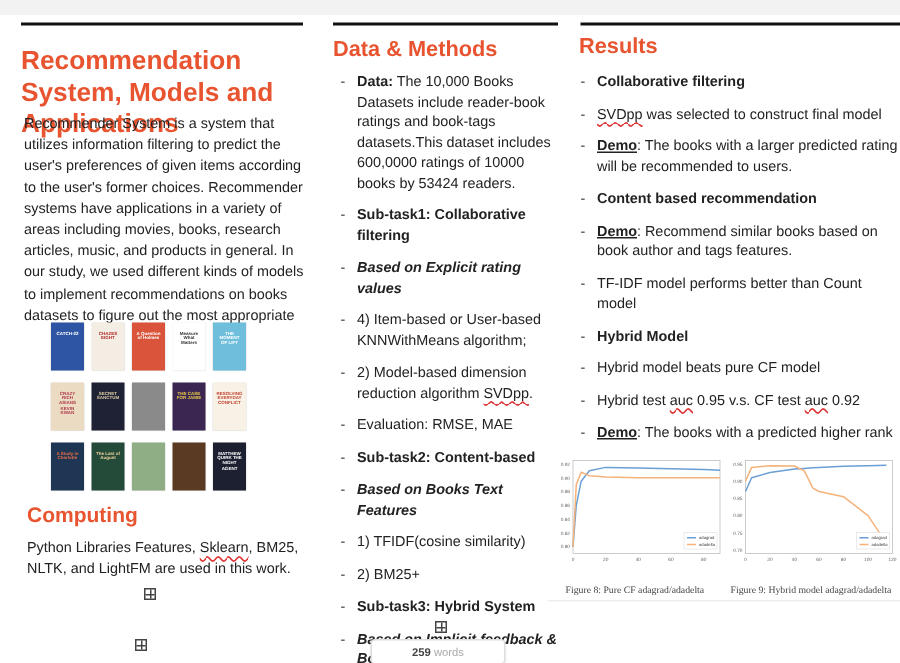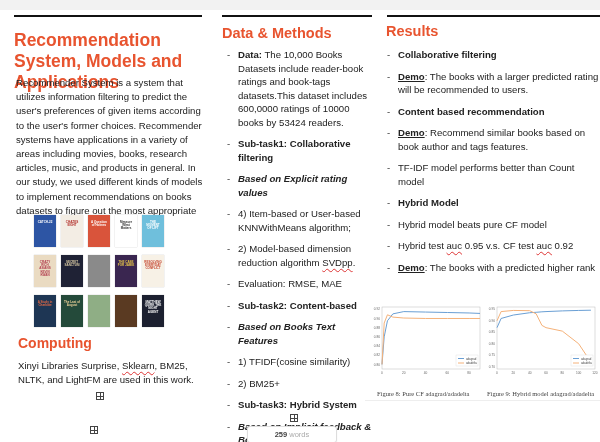--- a/index.html
+++ b/index.html
@@ -104,21 +104,21 @@
       </div>
       <div class="book" style="background: rgb(90, 58, 34);">
         <span style="color: rgb(226, 165, 69); top: 6px;"></span>
       </div>
       <div class="book" style="background: rgb(28, 32, 48);">
         <span style="color: rgb(255, 255, 255); top: 6px;">MATTHEW QUIRK THE NIGHT AGENT</span>
       </div>
     </div>
 
   <h2 class="sec-title-small computing-title">Computing</h2>
-  <p class="computing-text"><span>Xinyi Libraries Surprise, </span><span class="squiggle">Sklearn</span><span>, BM25, NLTK, and LightFM are used in this work.</span></p>
+  <p class="computing-text"><span>Python Libraries Features, </span><span class="squiggle">Sklearn</span><span>, BM25, NLTK, and LightFM are used in this work.</span></p>
   <div class="plusbox" style="top:382px; left:96px;"></div>
   <div class="plusbox" style="top:416px; left:90px;"></div>
 
   <h2 class="mid-title">Data &amp; Methods</h2>
   <ul class="list mid-list" id="mid-list">
       <li><span class="b">Data:</span><span> The 10,000 Books Datasets include reader-book ratings and book-tags datasets.This dataset includes 600,0000 ratings of 10000 books by 53424 readers.</span></li>
       <li><span class="b">Sub-task1: Collaborative filtering</span></li>
       <li><span class="bi">Based on Explicit rating values</span></li>
       <li><span>4) Item-based or User-based KNNWithMeans algorithm;</span></li>
       <li><span>2) Model-based dimension reduction algorithm </span><span class="squiggle">SVDpp</span><span>.</span></li>
@@ -129,20 +129,21 @@
       <li><span>2) BM25+</span></li>
       <li><span class="b">Sub-task3: Hybrid System</span></li>
       <li><span class="bi">Based on Implicit feedback &amp; Books features</span></li>
     </ul>
   <div class="plusbox" style="top:404px; left:290px;"></div>
   <div class="wordcount"><b>259</b><span> words</span></div>
 
   <h2 class="sec-title-small" style="top:13px; left:386px; font-size:14.5px;">Results</h2>
   <ul class="list res-list" id="res-list">
       <li><span class="b">Collaborative filtering</span></li>
+      <li><span class="squiggle">SVDpp</span><span> was selected to construct final model</span></li>
       <li><span class="b u">Demo</span><span>: The books with a larger predicted rating will be recommended to users.</span></li>
       <li><span class="b">Content based recommendation</span></li>
       <li><span class="b u">Demo</span><span>: Recommend similar books based on book author and tags features.</span></li>
       <li><span>TF-IDF model performs better than Count model</span></li>
       <li><span class="b">Hybrid Model</span></li>
       <li><span>Hybrid model beats pure CF model</span></li>
       <li><span>Hybrid test </span><span class="squiggle">auc</span><span> 0.95 v.s. CF test </span><span class="squiggle">auc</span><span> 0.92</span></li>
       <li><span class="b u">Demo</span><span>: The books with a predicted higher rank</span></li>
     </ul>
 

